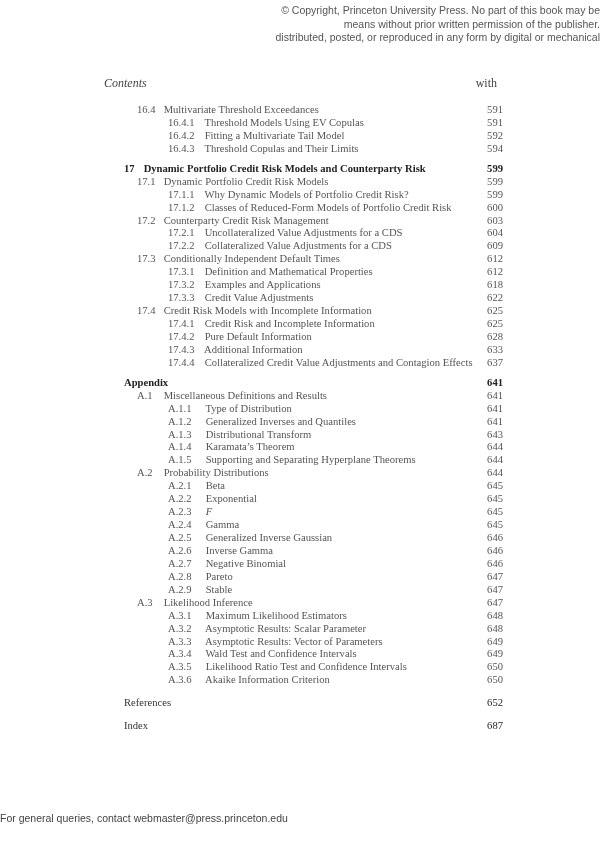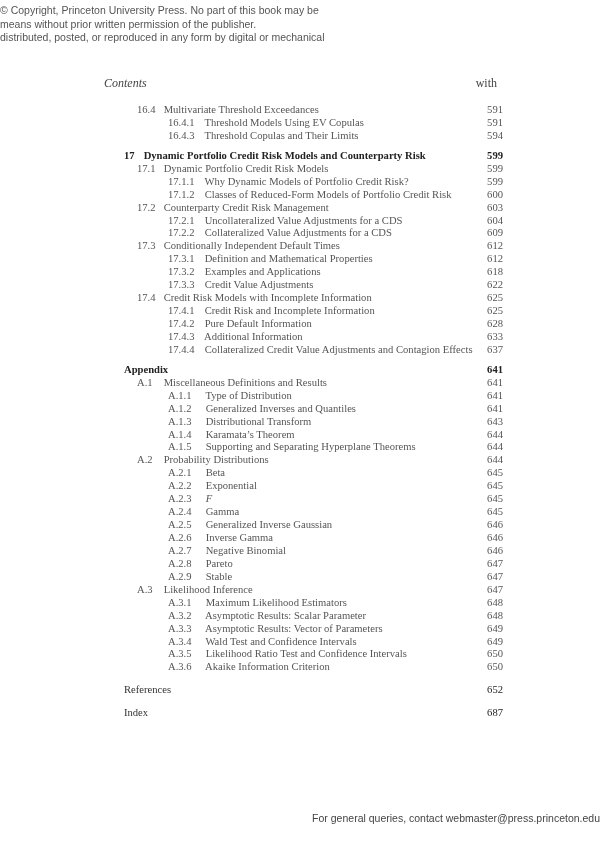--- a/index.html
+++ b/index.html
@@ -1,39 +1,39 @@
 <!DOCTYPE html>
 <html><head>
 <meta charset="utf-8">
 <style>
   html, body { margin: 0; padding: 0; background: #ffffff; }
   body { width: 600px; height: 857px; position: relative; overflow: hidden; }
   .copyright {
-    position: absolute; top: 4px; left: 0; width: 600px; text-align: left;
+    position: absolute; top: 4px; left: 0; width: 600px; text-align: right;
     font-family: "Liberation Sans", sans-serif; font-size: 10.5px; line-height: 13.5px; color: #555;
   }
   .running-head {
     position: absolute; top: 76px; left: 104px; width: 393px;
     font-family: "Liberation Serif", serif; font-size: 12px; color: #444;
   }
   .running-head .title { font-style: italic; }
   .running-head .pgnum { position: absolute; right: 0; top: 0; }
   .toc {
     position: absolute; top: 104px; left: 104px; width: 393px;
     font-family: "Liberation Serif", serif; font-size: 10.6px; color: #555; margin-left: 20px;
   }
   .row { position: relative; height: 12.95px; line-height: 12.95px; white-space: nowrap; }
   .row .pg { position: absolute; right: 14px; top: 0; }
   .row.chapter { font-weight: bold; color: #222; }
   .row.chapter .pg { color: #222; }
   .num { display: inline-block; }
   .gap-small { height: 7px; }
   .gap-ref { height: 10px; }
   .footer {
-    position: absolute; top: 812px; left: 0; width: 600px; text-align: right;
+    position: absolute; top: 812px; left: 0; width: 600px; text-align: left;
     font-family: "Liberation Sans", sans-serif; font-size: 10.5px; color: #444;
   }
   .ital { font-style: italic; }
 </style>
 </head>
 <body>
 
 <div class="copyright">
   <div>© Copyright, Princeton University Press. No part of this book may be</div>
   <div>means without prior written permission of the publisher.</div>
@@ -51,20 +51,25 @@
     <span class="num" style="width:24px">16.4</span>
     <span>Multivariate Threshold Exceedances</span>
     <span class="pg">591</span>
   </div>
   <div class="row" style="padding-left:44px">
     <span class="num" style="width:34px">16.4.1</span>
     <span>Threshold Models Using EV Copulas</span>
     <span class="pg">591</span>
   </div>
   <div class="row" style="padding-left:44px">
+    <span class="num" style="width:34px">16.4.2</span>
+    <span>Fitting a Multivariate Tail Model</span>
+    <span class="pg">592</span>
+  </div>
+  <div class="row" style="padding-left:44px">
     <span class="num" style="width:34px">16.4.3</span>
     <span>Threshold Copulas and Their Limits</span>
     <span class="pg">594</span>
   </div>
 
   <div class="gap-small"></div>
 
   <div class="row chapter">
     <span class="num" style="width:17px">17</span>
     <span>Dynamic Portfolio Credit Risk Models and Counterparty Risk</span>

